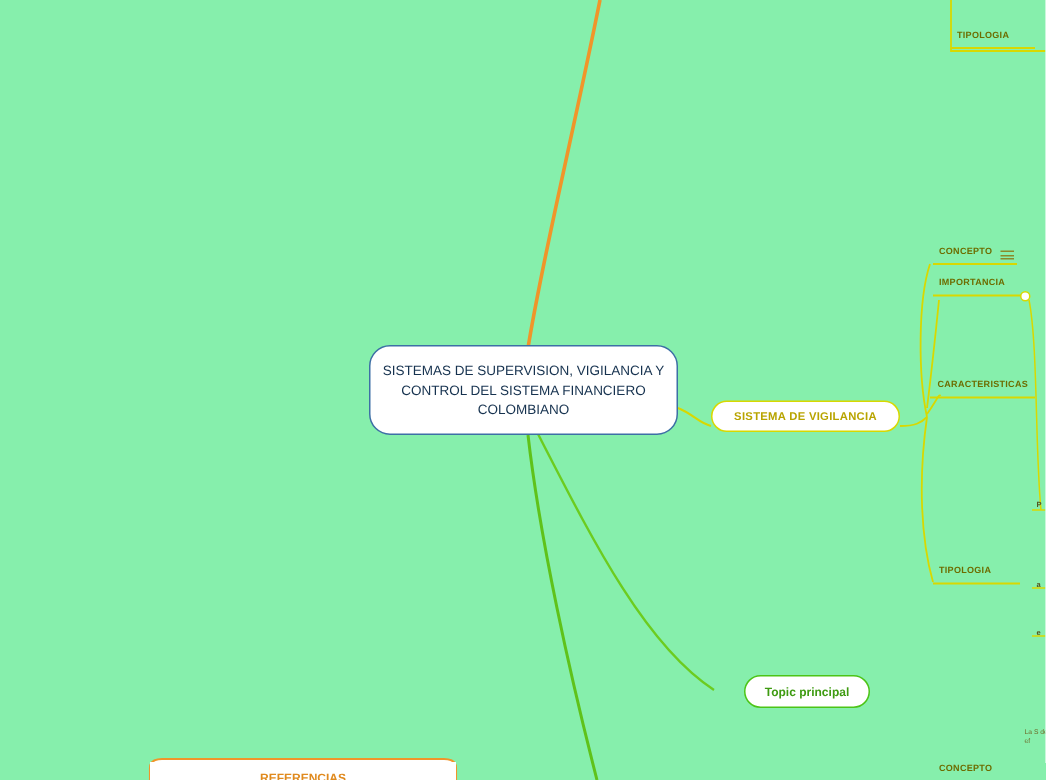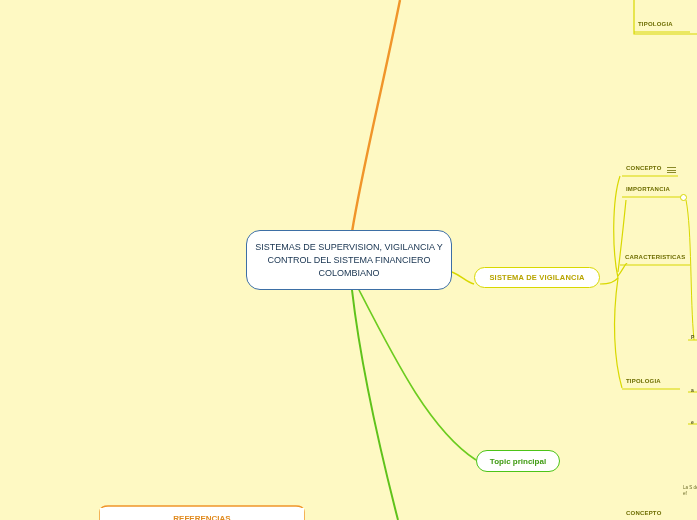--- a/index.html
+++ b/index.html
@@ -5,21 +5,21 @@
   html, body {
     margin: 0;
     padding: 0;
     background: #ffffff;
   }
   #canvas {
     position: relative;
     width: 697px;
     height: 520px;
     overflow: hidden;
-    background: #fef9c3;
+    background: #86efac;
     font-family: "Liberation Sans", sans-serif;
   }
   svg.links {
     position: absolute;
     left: 0;
     top: 0;
     width: 697px;
     height: 520px;
     pointer-events: none;
   }
@@ -145,21 +145,21 @@
   </svg>
 
   <div class="node node-central" style="left:246px; top:230px; width:206px; height:60px;">
     <span>SISTEMAS DE SUPERVISION, VIGILANCIA Y CONTROL DEL SISTEMA FINANCIERO COLOMBIANO</span>
   </div>
 
   <div class="node node-yellow" style="left:474px; top:267px; width:126px; height:21px;">
     <span>SISTEMA DE VIGILANCIA</span>
   </div>
 
-  <div class="node node-green" style="left:476px; top:450px; width:84px; height:22px;">
+  <div class="node node-green" style="left:496px; top:450px; width:84px; height:22px;">
     <span>Topic principal</span>
   </div>
 
   <div class="node" style="left:100px; top:508px; width:204px; height:20px; color:#e08a1e; font-size:8px; font-weight:bold;">
     <span>REFERENCIAS</span>
   </div>
 
   <div class="leaf" style="left:638px; top:21px;">
     <span>TIPOLOGIA</span>
   </div>

